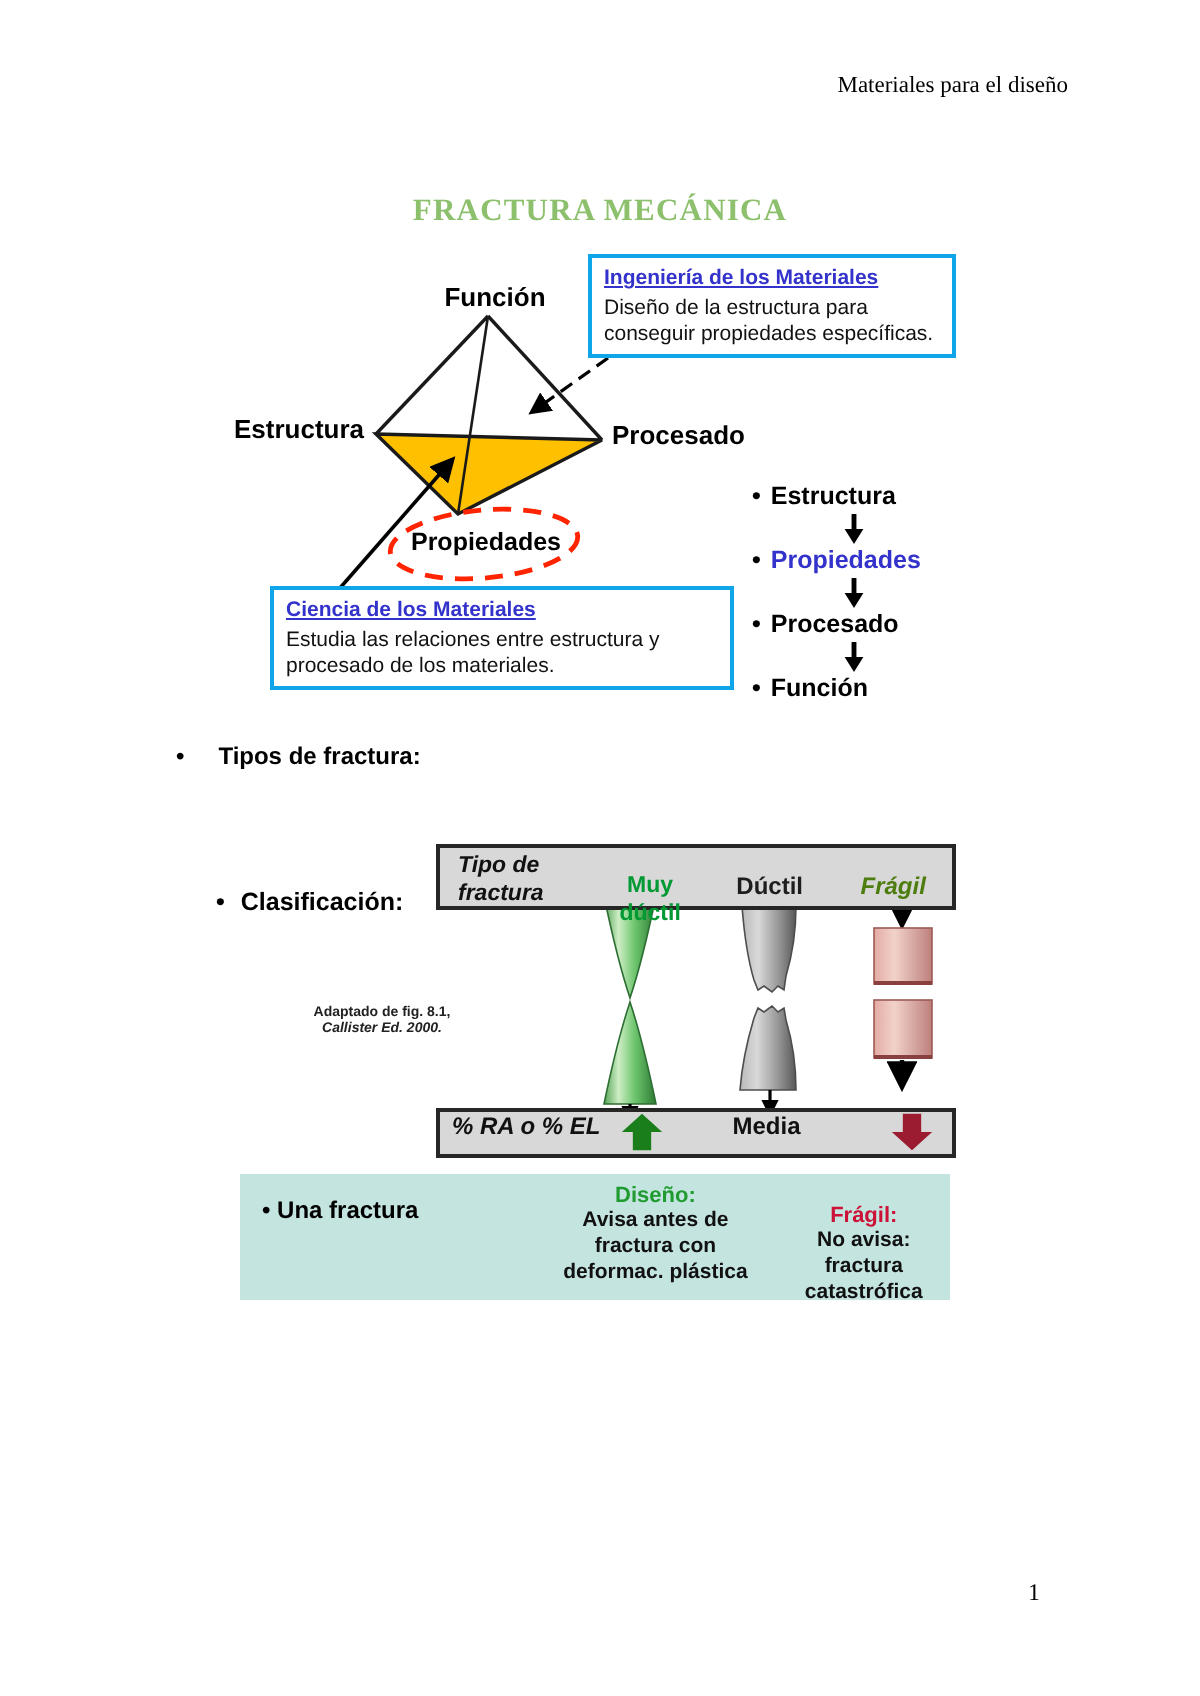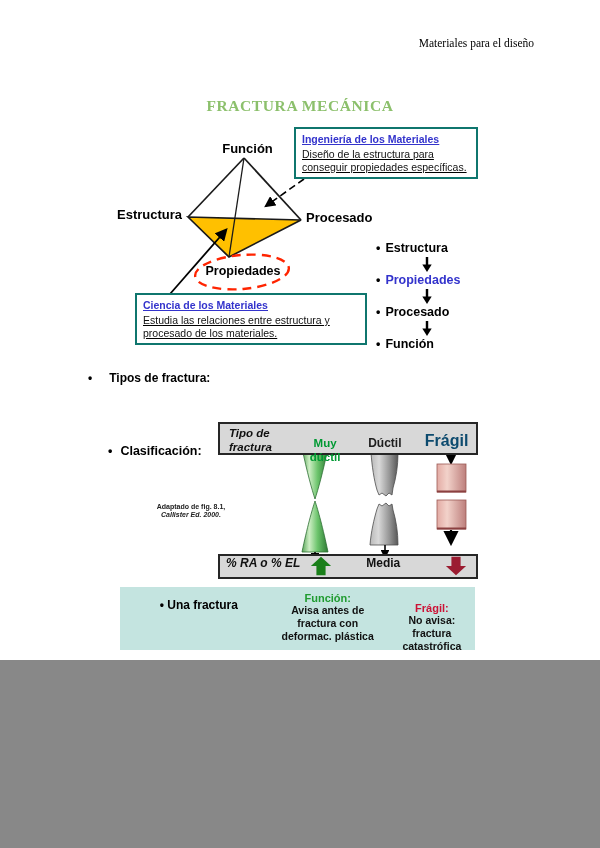--- a/index.html
+++ b/index.html
@@ -1,32 +1,32 @@
 <!DOCTYPE html>
 <html><head>
 <meta charset="utf-8">
 <style>
   html,body{margin:0;padding:0;background:#888;}
-  .page{position:relative;width:600px;height:660px;background:#ffffff;
+  .page{position:relative;width:600px;height:848px;background:#ffffff;
         font-family:"Liberation Sans", sans-serif;overflow:hidden;margin:0 auto;}
   .abs{position:absolute;}
   .overlay{position:absolute;left:0;top:0;z-index:1;pointer-events:none;}
   .txt{z-index:2;}
 
   .doc-header{right:66px;top:37px;font-family:"Liberation Serif", serif;font-size:11.5px;color:#000;}
   .doc-title{left:0;right:0;top:70px;text-align:center;font-family:"Liberation Serif", serif;
              font-weight:bold;font-size:15.5px;letter-spacing:0.6px;color:#8cc06c;margin-top:27px;}
 
   .vlabel{font-weight:bold;color:#000;}
   .v-top{left:200px;top:141px;width:95px;text-align:center;font-size:13px;}
   .v-left{left:117px;top:207px;font-size:13px;}
   .v-right{left:306px;top:210px;font-size:13px;}
   .v-bottom{left:196px;top:264px;width:94px;text-align:center;font-size:12.5px;}
 
-  .note-box{background:#fff;border:2px solid #0f766e;box-sizing:border-box;padding:4px 6px 3px 6px;text-decoration:underline;}
+  .note-box{background:#fff;border:2px solid #0ea5e9;box-sizing:border-box;padding:4px 6px 3px 6px;}
   .box-eng{left:294px;top:127px;width:184px;}
   .box-sci{left:135px;top:293px;width:232px;}
   .note-title{font-size:10.5px;font-weight:bold;color:#3333cc;text-decoration:underline;}
   .note-body{font-size:10.5px;color:#111;line-height:1.25;margin-top:3px;}
 
   .flow{left:376px;top:221px;width:110px;margin-top:20px;}
   .flow-item{font-size:12.5px;font-weight:bold;color:#000;margin-bottom:2px;white-space:nowrap;}
   .flow-item .bullet{margin-right:5px;}
   .flow-item.blue .flabel{color:#3333cc;}
   .flow-arrow{display:block;margin:1px 0 1px 45px;height:15px;}
@@ -41,30 +41,30 @@
             color:#222;line-height:1.2;}
   .citation .it{font-style:italic;}
 
   .bar{background:#d8d8d8;border:2px solid #262626;box-sizing:border-box;display:flex;}
   .fig-header{left:218px;top:422px;width:260px;height:33px;align-items:flex-start;}
   .fh-col0{width:70px;padding:3px 0 0 9px;font-style:italic;font-weight:bold;font-size:11.5px;
            line-height:1.2;color:#111;}
   .fh-col{font-weight:bold;font-size:11.5px;line-height:1.2;text-align:center;}
   .fh-col1{width:56px;padding-top:13px;color:#009933;}
   .fh-col2{width:66px;align-self:flex-end;padding-bottom:3px;font-size:12px;color:#1d1d1d;}
-  .fh-col3{width:60px;align-self:flex-end;padding-bottom:3px;font-size:16px;color:#0c4a6e;}
+  .fh-col3{width:60px;align-self:flex-end;padding-bottom:3px;font-size:12px;color:#4d7c0f;font-style:italic;}
 
   .fig-footer{left:218px;top:554px;width:260px;height:25px;}
   .ff-label{margin-left:6px;font-style:italic;font-weight:bold;font-size:12px;color:#111;white-space:nowrap;}
   .ff-up{margin-left:10px;display:flex;}
   .ff-mid{margin-left:34px;font-weight:bold;font-size:12px;color:#111;}
   .ff-down{margin-left:auto;margin-right:9px;display:flex;}
 
   .summary{left:120px;top:587px;width:355px;height:63px;background:#c4e4e0;display:flex;box-sizing:border-box;}
-  .sb-left{width:140px;padding:11px 0 0 11px;font-weight:bold;font-size:12px;color:#000;line-height:1.3;text-align:center;}
+  .sb-left{width:140px;padding:11px 0 0 11px;font-weight:bold;font-size:12px;color:#000;line-height:1.3;}
   .sb-mid{width:126px;text-align:center;padding-top:5px;}
   .sb-right{width:89px;text-align:center;padding-top:15px;}
   .sb-title{font-weight:bold;font-size:11px;}
   .sb-title.green{color:#1f9b30;}
   .sb-title.red{color:#cc1236;}
   .sb-line{font-weight:bold;font-size:10.5px;color:#111;line-height:1.25;}
 
   .page-num{left:514px;top:789px;font-family:"Liberation Serif", serif;font-size:12px;color:#000;}
 </style>
 </head>
@@ -222,21 +222,21 @@
           <polygon points="12,20 1,10 7,10 7,0 17,0 17,10 23,10" fill="#9b1c31"></polygon>
         </svg>
     </span>
   </div>
 
   <div class="abs txt summary">
     <div class="sb-left">
       <div>• Una fractura</div>
     </div>
     <div class="sb-mid">
-      <div class="sb-title green">Función:</div>
+      <div class="sb-title green">Diseño:</div>
       <div class="sb-line">Avisa antes de</div>
       <div class="sb-line">fractura con</div>
       <div class="sb-line">deformac. plástica</div>
     </div>
     <div class="sb-right">
       <div class="sb-title red">Frágil:</div>
       <div class="sb-line">No avisa:</div>
       <div class="sb-line">fractura</div>
       <div class="sb-line">catastrófica</div>
     </div>

